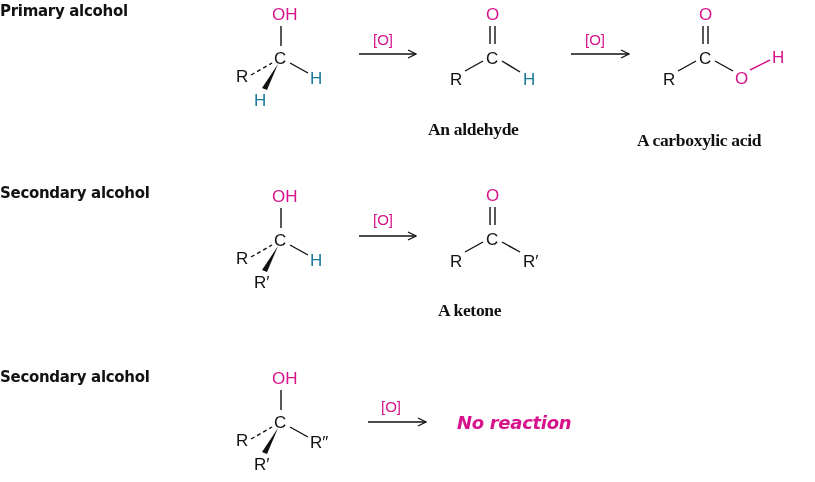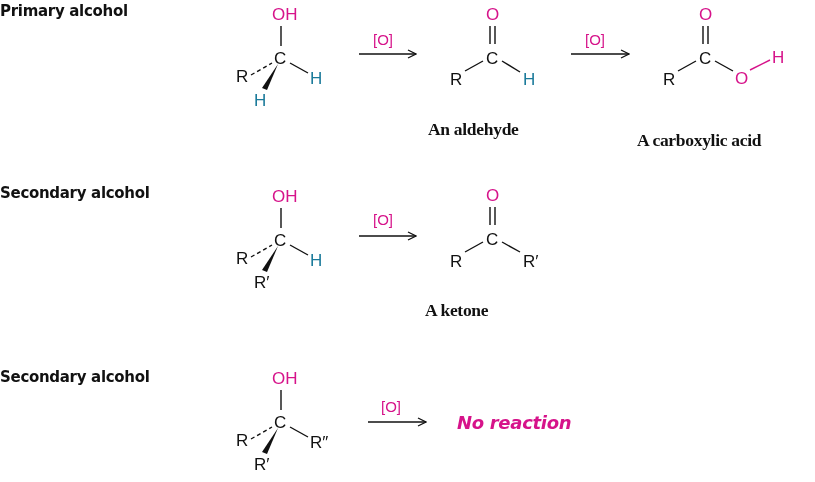--- a/index.html
+++ b/index.html
@@ -118,14 +118,14 @@
   </g>
 
   <g>
     <text class="mag reag" x="381" y="412">[O]</text>
     <line class="bond" x1="368" y1="422" x2="426" y2="422" marker-end="url(#arrowhead)"></line>
   </g>
 </svg>
 
 <div class="caption" style="left:428px; top:119px;">An aldehyde</div>
 <div class="caption" style="left:637px; top:130px;">A carboxylic acid</div>
-<div class="caption" style="left:425px; top:300px;">A ketone</div>
+<div class="caption" style="left:438px; top:300px;">A ketone</div>
 <div class="noreact" style="left:457px; top:412px;text-align:right;">No reaction</div>
 
 </body></html>

